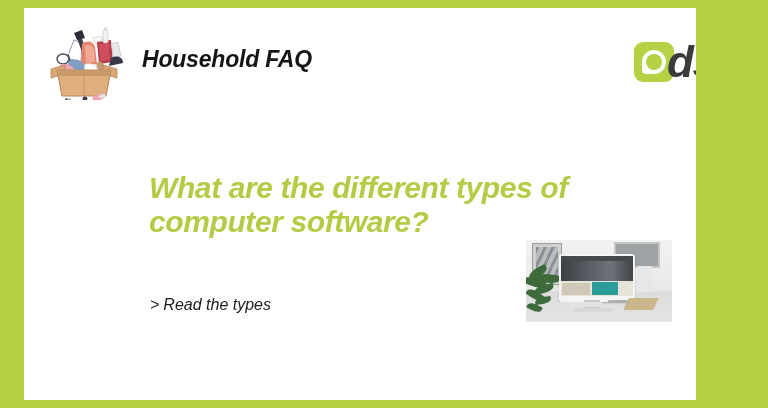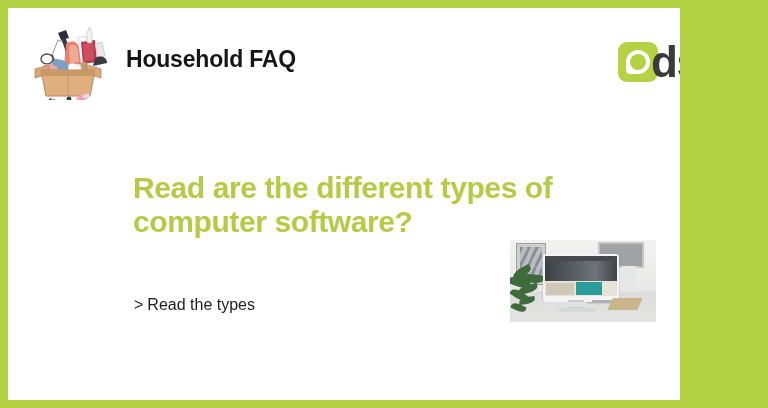--- a/index.html
+++ b/index.html
@@ -9,26 +9,27 @@
   body {
     width: 768px;
     height: 408px;
     background: #b4d244;
     font-family: "Liberation Sans", sans-serif;
     overflow: hidden;
   }
 
   .card {
     position: absolute;
-    left: 8px;
+    left: 24px;
     top: 8px;
     width: 672px;
     height: 392px;
     background: #ffffff;
     overflow: hidden;
+    font-style: italic;
   }
 
   
   .header {
     position: absolute;
     left: 0;
     top: 0;
     width: 752px;
     height: 104px;
   }
@@ -372,21 +373,21 @@
 
     <div class="adsy-logo">
       <div class="adsy-a">
         <div class="adsy-a-hole"></div>
       </div>
       <div class="adsy-word">dsy</div>
       <div class="adsy-me">me</div>
     </div>
   </div>
 
-  <div class="headline">Read are the different types of computer software?</div>
+  <div class="headline">What are the different types of computer software?</div>
 
   <div class="read-link">
     <span class="chev">&gt;</span><span>Read the types</span>
   </div>
 
   <div class="thumb">
     <div class="th-wall"></div>
     <div class="th-frame-a"></div>
     <div class="th-frame-b"></div>
 

